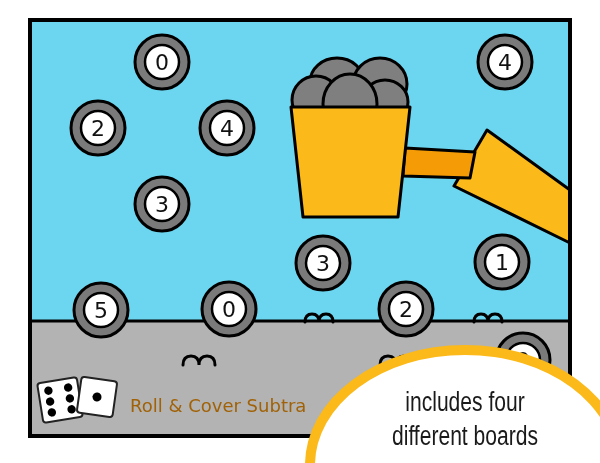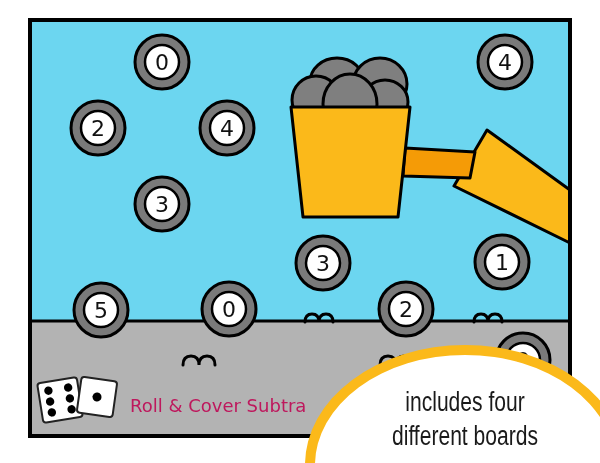--- a/index.html
+++ b/index.html
@@ -1,20 +1,20 @@
 <!DOCTYPE html>
 <html><head>
 <meta charset="utf-8">
 <style>
   html, body { margin:0; padding:0; background:#ffffff; }
   body { width:600px; height:463px; position:relative; overflow:hidden; font-family:"DejaVu Sans", sans-serif; }
   #stage { position:absolute; left:0; top:0; width:600px; height:463px; }
   .label-text {
     position:absolute; left:130px; top:395px;
-    font-family:"DejaVu Sans", sans-serif; font-size:18px; color:#be185d;
+    font-family:"DejaVu Sans", sans-serif; font-size:18px; color:#a16207;
     white-space:nowrap; letter-spacing:0px;
   }
   .badge {
     position:absolute; left:305px; top:345px; width:320px; height:240px;
     border-radius:50%; background:#ffffff; border:10px solid #FBB91A;
     box-sizing:border-box;
   }
   .badge-text {
     position:absolute; left:355px; top:385px; width:220px; text-align:center;
     font-family:"Liberation Sans Narrow","Liberation Sans", sans-serif;

